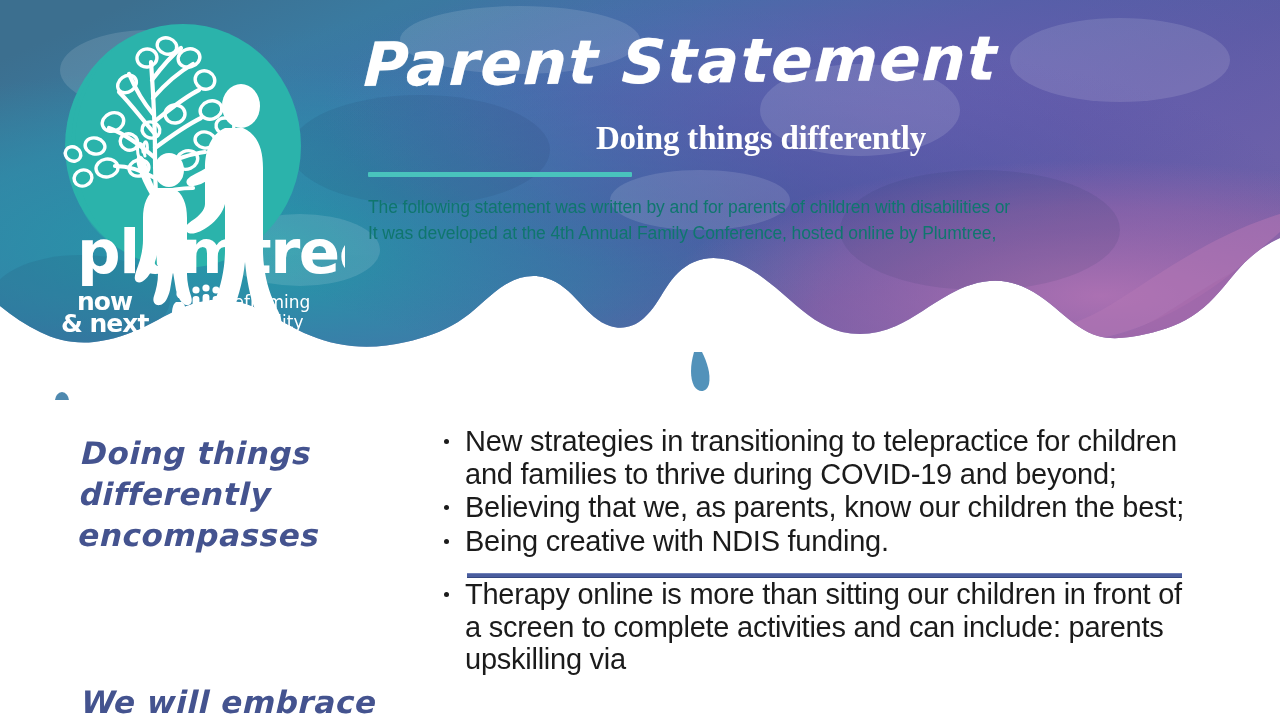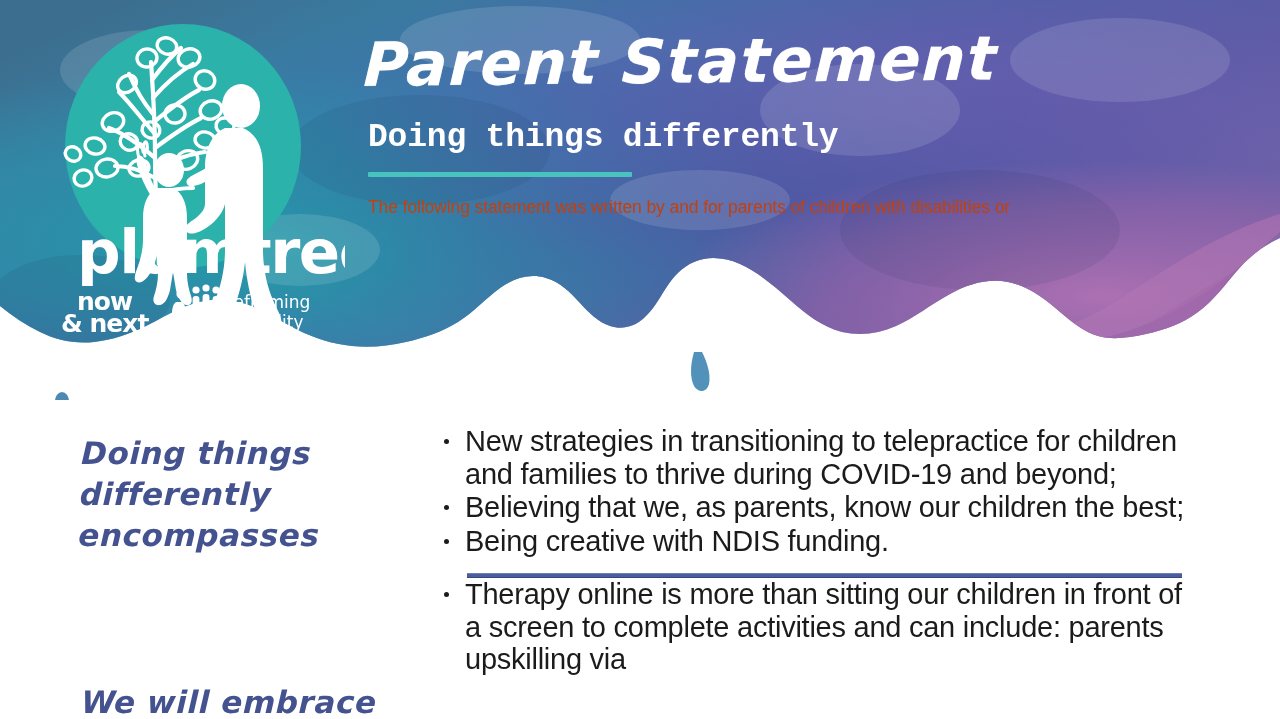--- a/index.html
+++ b/index.html
@@ -65,42 +65,43 @@
     font-style: italic;
     color: #ffffff;
     letter-spacing: 1.5px;
     margin: 0;
     transform: skewX(-3deg) rotate(-0.6deg);
     transform-origin: left center;
     text-shadow: 0 0 1px rgba(255,255,255,0.45);
     white-space: nowrap;
   }
   .title-sub {
-    font-family: Liberation Mono, monospace;
+    font-family: Liberation Serif, serif;
     font-size: 33px;
     line-height: 40px;
     font-weight: bold;
     color: #ffffff;
     margin: 18px 0 0 4px;
     letter-spacing: -0.2px;
     white-space: nowrap;
+    text-align: center;
   }
   .rule-teal {
     margin: 14px 0 0 4px;
     width: 264px;
     height: 5px;
     background: #49c3bd;
     border-radius: 1px;
   }
   .header-para {
     margin: 18px 0 0 4px;
     font-family: "Liberation Sans", sans-serif;
     font-size: 17.5px;
     line-height: 25.5px;
-    color: #c2410c;
+    color: #0f766e;
     letter-spacing: -0.1px;
   }
   .header-para .ln { display: block; white-space: nowrap; }
 
   
   .body-area {
     position: absolute;
     left: 0;
     top: 400px;
     width: 1280px;
@@ -387,20 +388,21 @@
       </g>
     </svg>
   </div>
 
   <div class="header-text">
     <h1 class="title-main">Parent Statement</h1>
     <h2 class="title-sub">Doing things differently</h2>
     <div class="rule-teal"></div>
     <div class="header-para">
       <span class="ln">The following statement was written by and for parents of children with disabilities or</span>
+      <span class="ln">It was developed at the 4th Annual Family Conference, hosted online by Plumtree,</span>
     </div>
   </div>
 
   <div class="body-area">
 
     <div class="left-col">
       <div class="sidehead">
         <span class="ln">Doing things</span>
         <span class="ln">differently</span>
         <span class="ln">encompasses</span>

